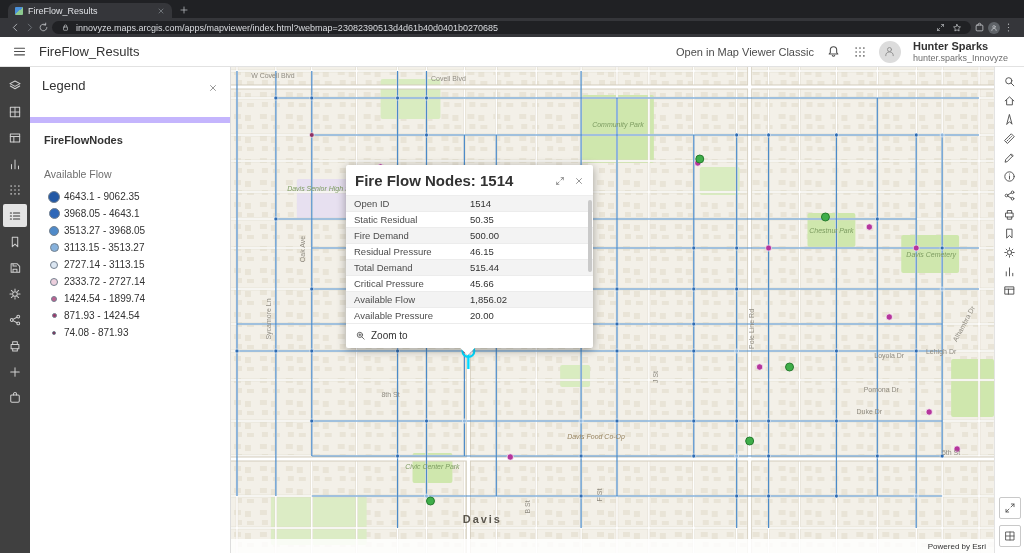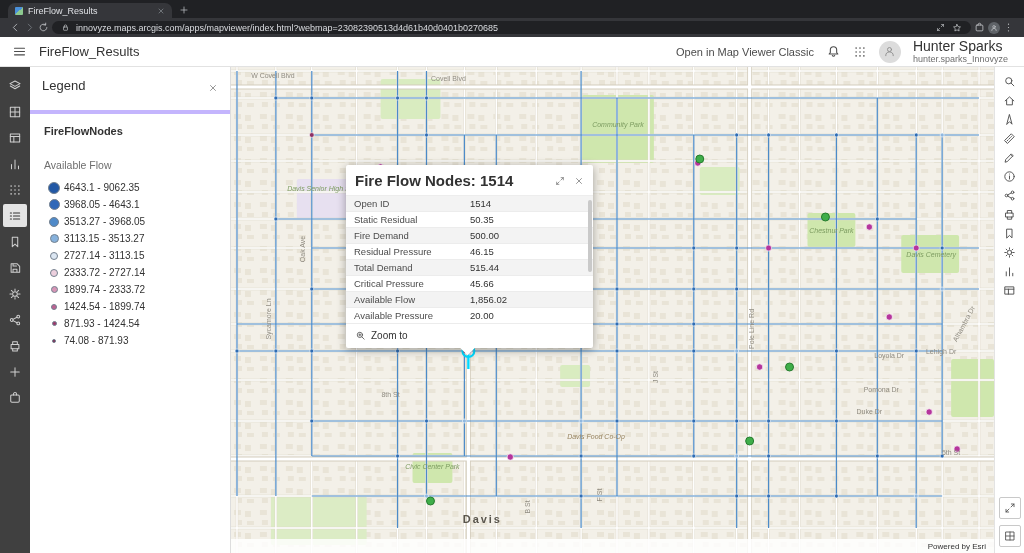--- a/index.html
+++ b/index.html
@@ -21,29 +21,29 @@
   .miniavatar{width:12px;height:12px;border-radius:50%;background:#5f6368;color:#dadce0;display:flex;align-items:center;justify-content:center}
   
   .appheader{height:29px;background:#fff;border-bottom:1px solid #e2e2e2;display:flex;align-items:center;padding:0 12px;gap:12px}
   .hambtn{display:flex;color:#4c4c4c}
   .htitle{font-size:13px;color:#323232}
   .hspacer{flex:1}
   .classiclink{font-size:11px;color:#4c4c4c}
   .hic{display:flex;color:#4c4c4c}
   .avatar{width:22px;height:22px;border-radius:50%;background:#dcdcdc;color:#8e8e8e;display:flex;align-items:center;justify-content:center}
   .userblock{line-height:1.15;padding-right:4px}
-  .uname{font-size:14px;font-weight:normal;color:#323232}
+  .uname{font-size:11px;font-weight:bold;color:#323232}
   .uacct{font-size:9px;color:#6e6e6e}
   
   .main{display:flex;height:486px;background:#fff}
   .leftrail{width:30px;background:#404040;display:flex;flex-direction:column;align-items:center;padding-top:7px;gap:3px;flex:none}
   .railbtn{width:24px;height:23px;display:flex;align-items:center;justify-content:center;color:#cfcfcf;border-radius:2px}
   .railbtn.active{background:#e4e4e4;color:#323232}
   .legendpanel{width:200px;background:#fff;border-right:1px solid #ddd;flex:none;display:flex;flex-direction:column}
-  .leghead{display:flex;align-items:flex-end;justify-content:space-between;padding:11px 12px 17px;border-bottom:4px solid #c4b5fd}
+  .leghead{display:flex;align-items:flex-end;justify-content:space-between;padding:11px 12px 24px;border-bottom:6px solid #c4b5fd}
   .legtitle{font-size:13px;color:#323232}
   .legclose{display:flex;color:#6e6e6e}
   .legbody{padding:11px 14px}
   .laynm{font-size:11px;font-weight:bold;color:#323232;margin-bottom:22px}
   .fldnm{font-size:10.5px;color:#6e6e6e;margin-bottom:8px}
   .legrow{display:flex;align-items:center;height:17px;gap:0}
   .dotcol{width:20px;display:flex;align-items:center;justify-content:center;flex:none}
   .legdot{border-radius:50%;border:1px solid #74818f;box-sizing:border-box}
   .leglbl{font-size:10px;color:#323232}
   
@@ -306,26 +306,20 @@
             <span class="dotcol">
               <span class="legdot" style="width: 8px; height: 8px; background: rgb(219, 230, 242);"></span>
             </span>
             <span class="leglbl">2727.14 - 3113.15</span>
           </div>
           <div class="legrow">
             <span class="dotcol">
               <span class="legdot" style="width: 8px; height: 8px; background: rgb(236, 207, 221);"></span>
             </span>
             <span class="leglbl">2333.72 - 2727.14</span>
-          </div>
-          <div class="legrow">
-            <span class="dotcol">
-              <span class="legdot" style="width: 7px; height: 7px; background: rgb(215, 149, 182);"></span>
-            </span>
-            <span class="leglbl">1899.74 - 2333.72</span>
           </div>
           <div class="legrow">
             <span class="dotcol">
               <span class="legdot" style="width: 6px; height: 6px; background: rgb(188, 97, 145);"></span>
             </span>
             <span class="leglbl">1424.54 - 1899.74</span>
           </div>
           <div class="legrow">
             <span class="dotcol">
               <span class="legdot" style="width: 5px; height: 5px; background: rgb(156, 58, 108);"></span>

